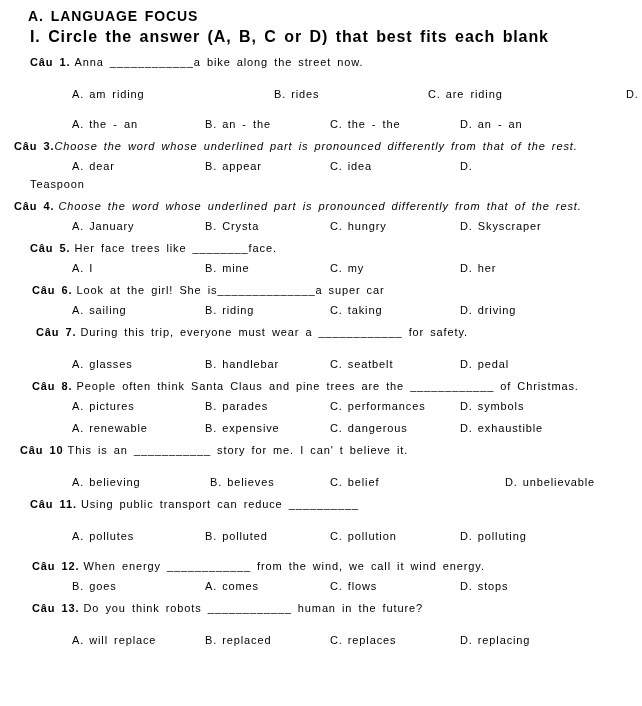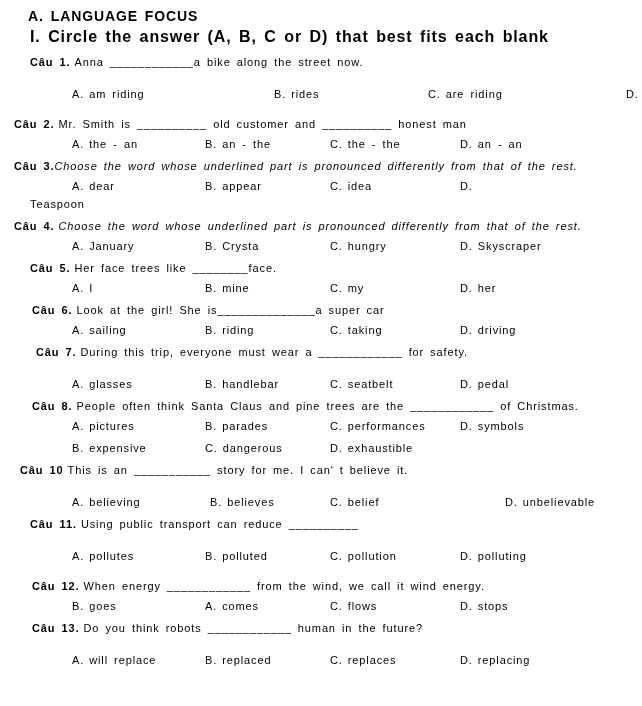--- a/index.html
+++ b/index.html
@@ -76,23 +76,20 @@
       </span>
       <span class="opt">
         <span class="opt-label">C.</span><span class="opt-text"><span>are riding</span><span class="ul"></span><span></span></span>
       </span>
       <span class="opt">
         <span class="opt-label">D.</span><span class="opt-text"><span>is riding</span><span class="ul"></span><span></span></span>
       </span>
     </div>
   </div>
       <div class="question block-gap-lg">
-    <div class="q-line" style="padding-left: 0px;">
-      <span class="q-label">Câu 2.</span><span class="q-text">Mr. Smith is __________ old customer and __________ honest man</span>
-    </div>
     <div class="opts">
       <span class="opt">
         <span class="opt-label">A.</span><span class="opt-text"><span>the - an</span><span class="ul"></span><span></span></span>
       </span>
       <span class="opt">
         <span class="opt-label">B.</span><span class="opt-text"><span>an - the</span><span class="ul"></span><span></span></span>
       </span>
       <span class="opt">
         <span class="opt-label">C.</span><span class="opt-text"><span>the - the</span><span class="ul"></span><span></span></span>
       </span>
@@ -211,20 +208,23 @@
       <span class="opt">
         <span class="opt-label">C.</span><span class="opt-text"><span>performances</span><span class="ul"></span><span></span></span>
       </span>
       <span class="opt">
         <span class="opt-label">D.</span><span class="opt-text"><span>symbols</span><span class="ul"></span><span></span></span>
       </span>
     </div>
   </div>
       <div class="question">
     <div class="opts">
+      <span class="opt">
+        <span class="opt-label">A.</span><span class="opt-text"><span>renewable</span><span class="ul"></span><span></span></span>
+      </span>
       <span class="opt">
         <span class="opt-label">B.</span><span class="opt-text"><span>expensive</span><span class="ul"></span><span></span></span>
       </span>
       <span class="opt">
         <span class="opt-label">C.</span><span class="opt-text"><span>dangerous</span><span class="ul"></span><span></span></span>
       </span>
       <span class="opt">
         <span class="opt-label">D.</span><span class="opt-text"><span>exhaustible</span><span class="ul"></span><span></span></span>
       </span>
     </div>

